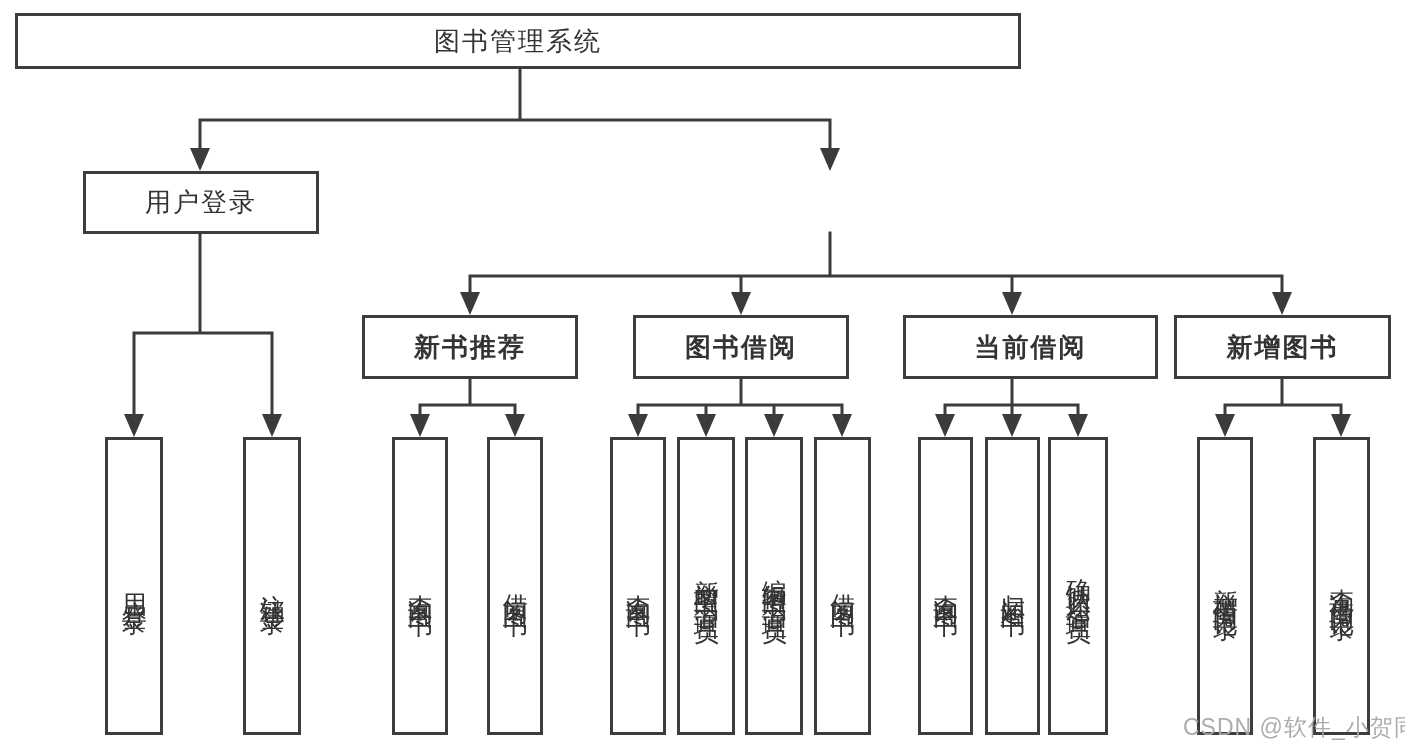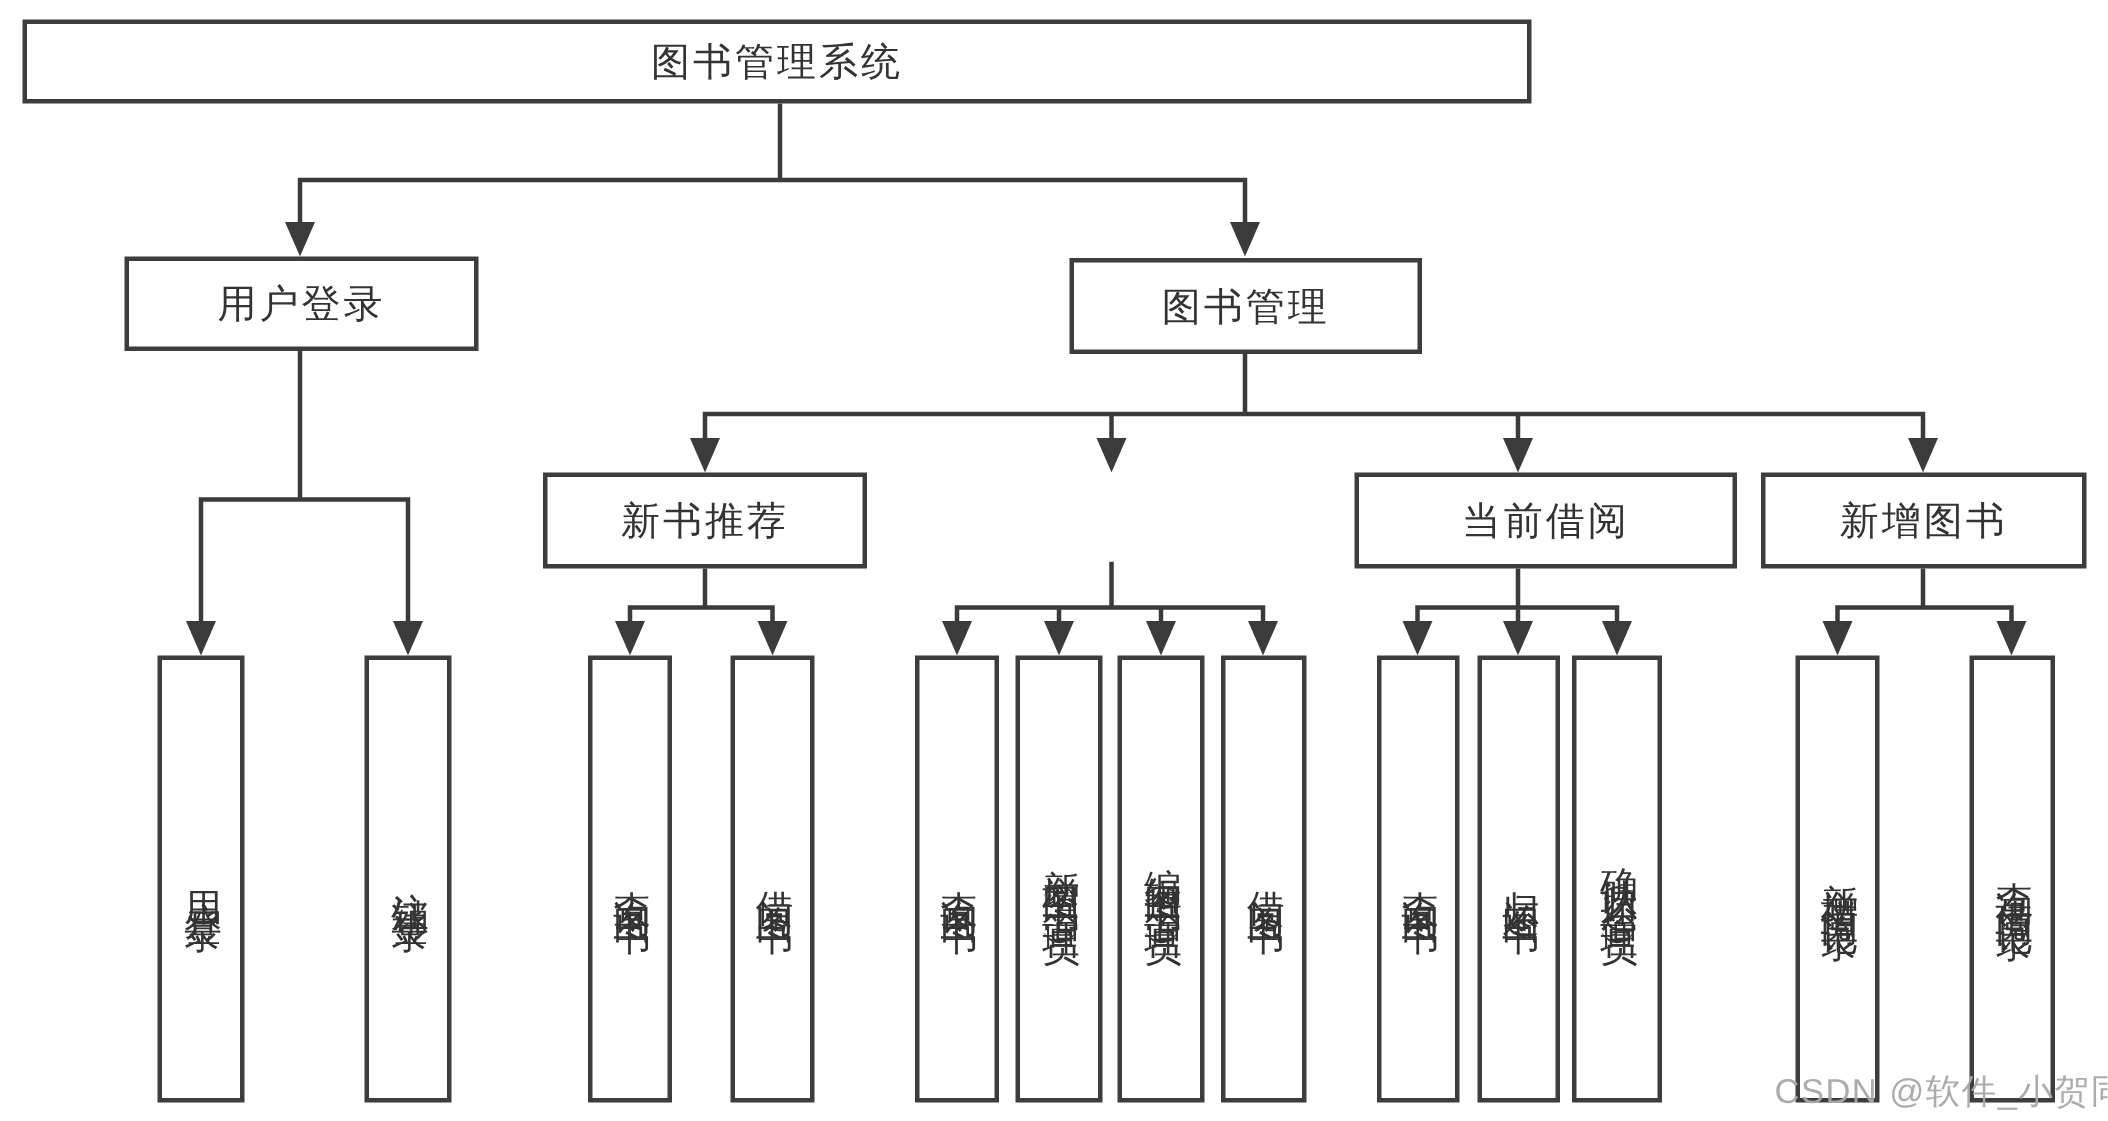--- a/index.html
+++ b/index.html
@@ -15,21 +15,21 @@
   .wires { position:absolute; left:0; top:0; width:1405px; height:747px; z-index:1; }
   .wires path { stroke:#3b3b3b; stroke-width:3; fill:none; stroke-linecap:square; }
   .wires polygon { fill:#3b3b3b; }
   .box {
     position:absolute; background:#ffffff; border:3px solid #3d3d3d;
     display:flex; align-items:center; justify-content:center; z-index:2;
   }
   .hlabel {
     font-size:26px; color:#333333; letter-spacing:2px; white-space:nowrap;
   }
-  .l3 { top:315px; height:64px; width:216px; }
+  .l3 { top:315px; height:64px; width:216px;font-weight:bold; }
   .leaf { top:437px; height:298px; }
   .vlabel {
     writing-mode:vertical-rl; text-orientation:mixed;
     font-size:25px; line-height:1.1; letter-spacing:6px;
     color:#333333; white-space:nowrap;
   }
   .watermark {
     position:absolute; left:1183px; top:712px; z-index:5;
     font-size:23px; color:rgba(168,168,168,0.95);
     letter-spacing:1px; white-space:nowrap;
@@ -69,26 +69,26 @@
       <polygon points="1341,437 1331,414 1351,414"></polygon>
     </svg>
 
   <div class="box" style="left:15px; top:13px; width:1006px; height:56px;">
     <span class="hlabel">图书管理系统</span>
   </div>
 
   <div class="box" style="left:83px; top:171px; width:236px; height:63px;">
     <span class="hlabel">用户登录</span>
   </div>
-  <div class="box" style="left:713px; top:172px; width:235px; height:64px;">
-    <span class="hlabel">图书管理</span>
-  </div>
 
   <div class="box l3" style="left:362px;">
     <span class="hlabel">新书推荐</span>
+  </div>
+  <div class="box l3" style="left:633px;">
+    <span class="hlabel">图书借阅</span>
   </div>
   <div class="box l3" style="left:903px; width:255px;">
     <span class="hlabel">当前借阅</span>
   </div>
   <div class="box l3" style="left:1174px; width:217px;">
     <span class="hlabel">新增图书</span>
   </div>
 
   <div class="box leaf" style="left:105px; width:58px;">
     <span class="vlabel">用户登录</span>

